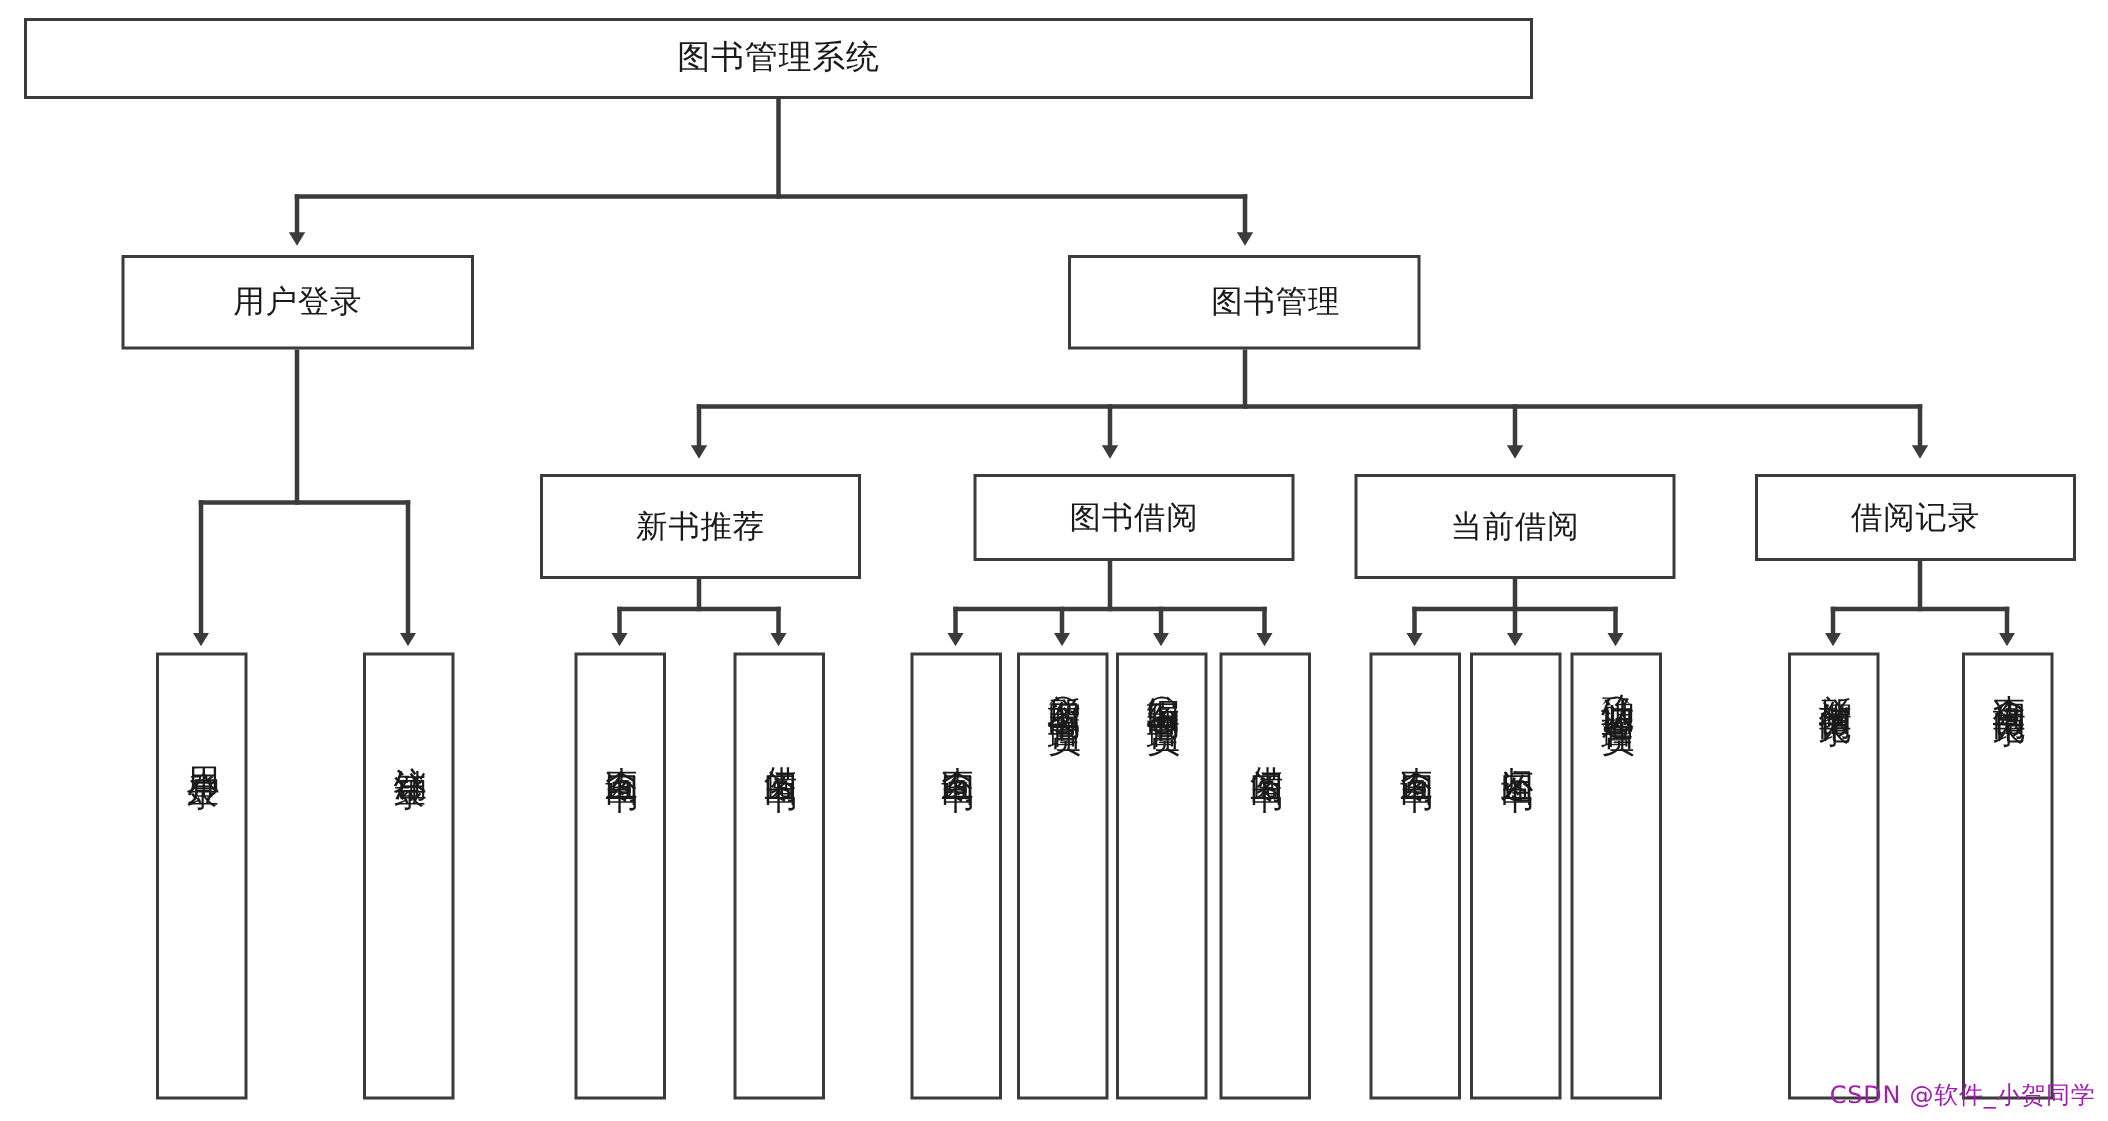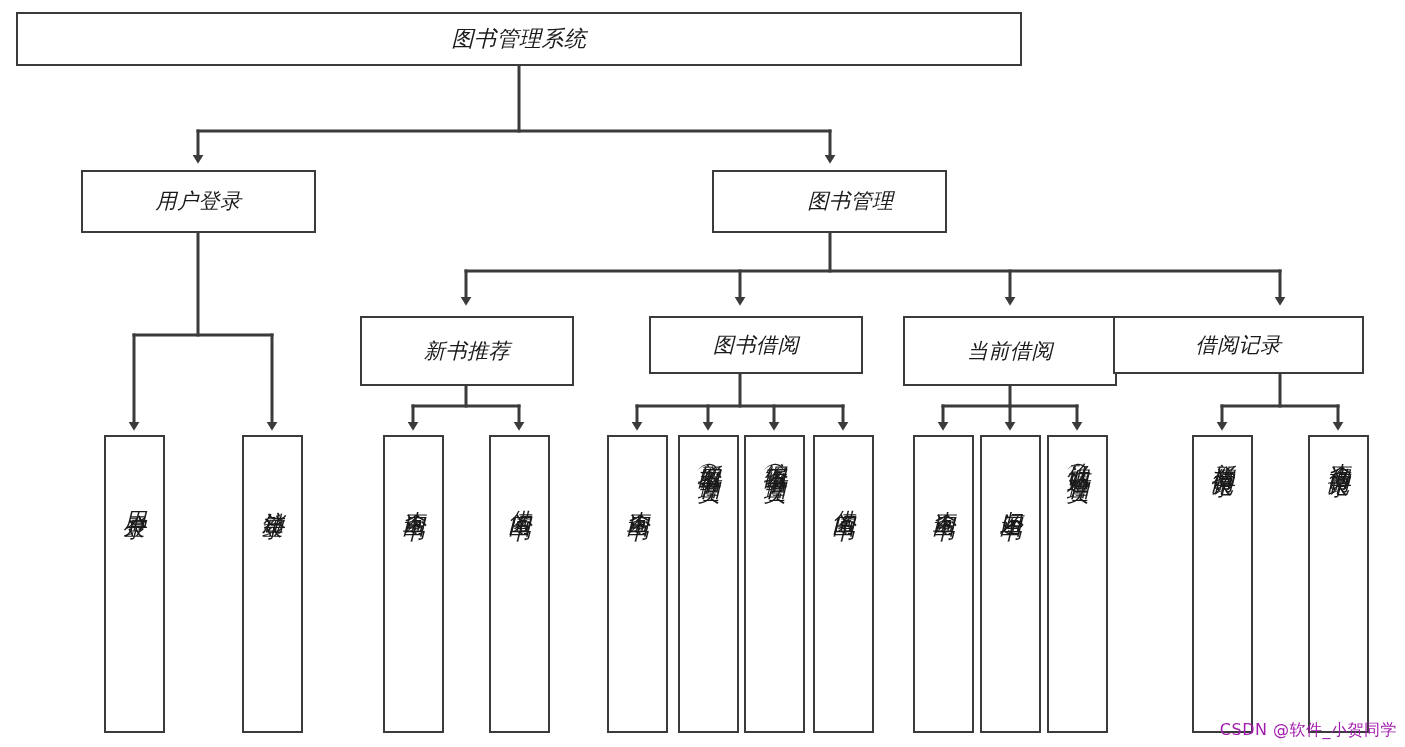--- a/index.html
+++ b/index.html
@@ -35,21 +35,20 @@
     align-items: center;
     justify-content: center;
     color: #1a1a1a;
   }
   .node-label {
     display: block;
     text-align: right;
     white-space: pre-line;
     line-height: 1.18;
     letter-spacing: 0.5px;
-    font-style: italic;
   }
   .node.horiz .node-label {
     font-size: 21px;
   }
   .node.root .node-label {
     font-size: 22px;
   }
   
   .node.vert {
     align-items: flex-start;
@@ -146,21 +145,21 @@
 
   <div class="node horiz" style="left:360px; top:316px; width:214px; height:70px;">
     <span class="node-label">新书推荐</span>
   </div>
   <div class="node horiz" style="left:633px; top:316px; width:214px; height:58px;margin-left:16px;">
     <span class="node-label">图书借阅</span>
   </div>
   <div class="node horiz" style="left:903px; top:316px; width:214px; height:70px;">
     <span class="node-label">当前借阅</span>
   </div>
-  <div class="node horiz" style="left:1113px; top:316px; width:251px; height:58px;">
+  <div class="node horiz" style="left:1170px; top:316px; width:214px; height:58px;">
     <span class="node-label">借阅记录</span>
   </div>
 
   <div class="node vert mid" style="left:104px; top:435px; width:61px; height:298px;">
     <span class="node-label">用户登录</span>
   </div>
   <div class="node vert mid" style="left:242px; top:435px; width:61px; height:298px;">
     <span class="node-label">注销登录</span>
   </div>
 

